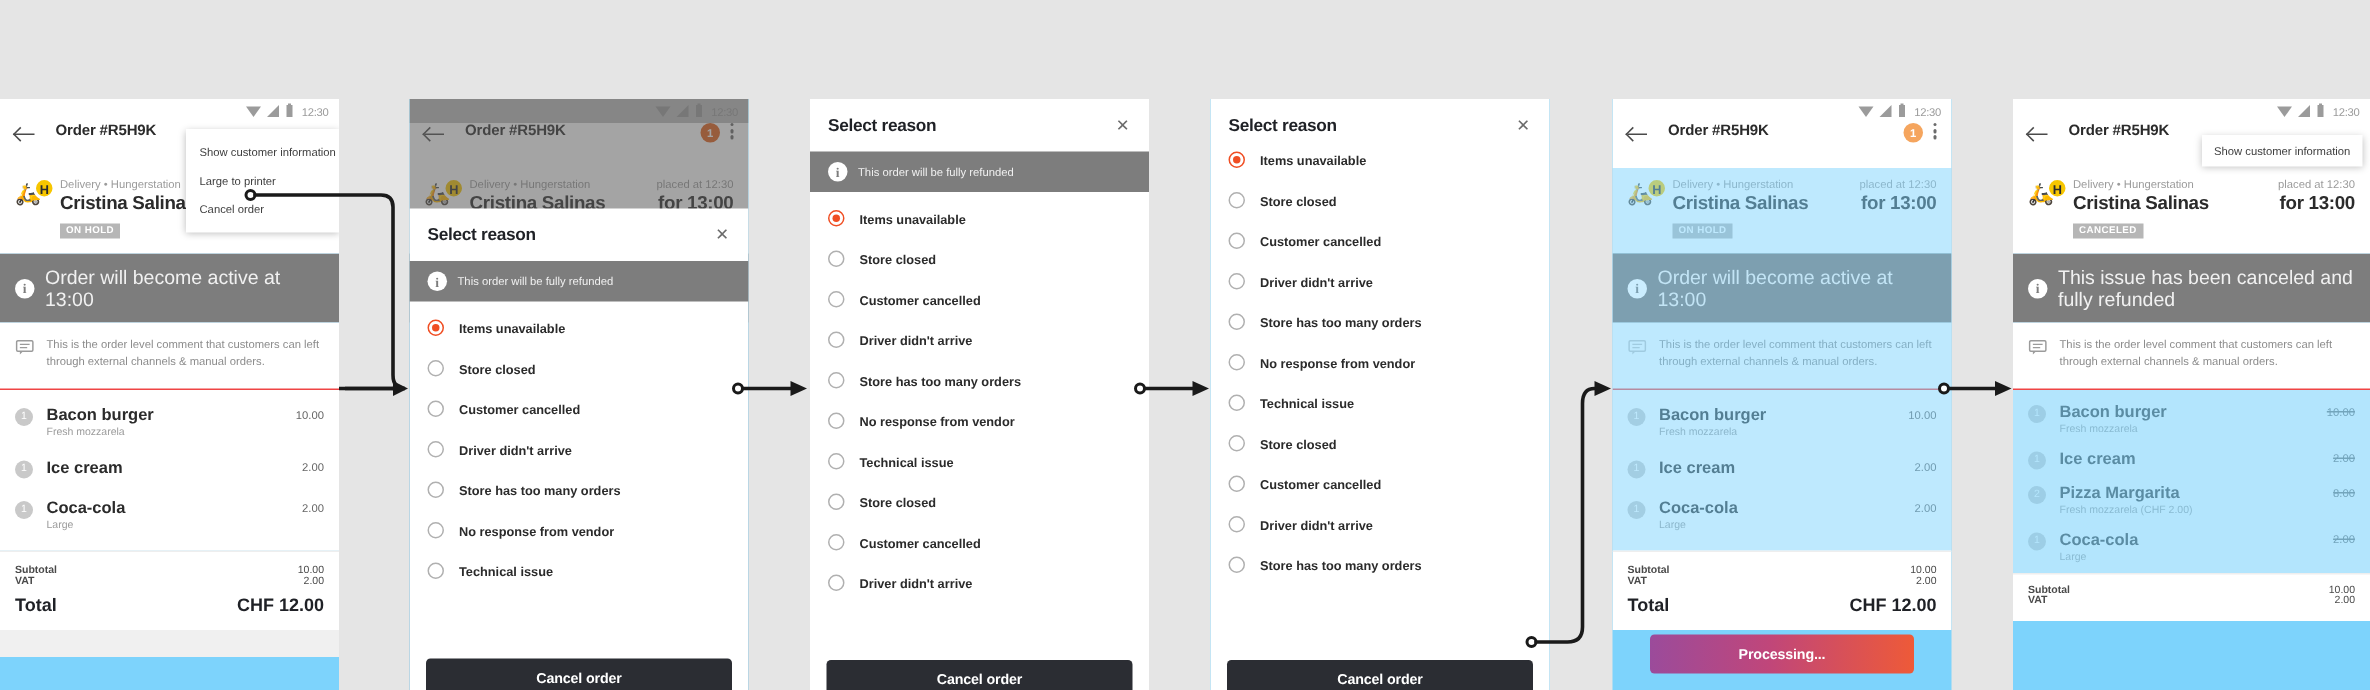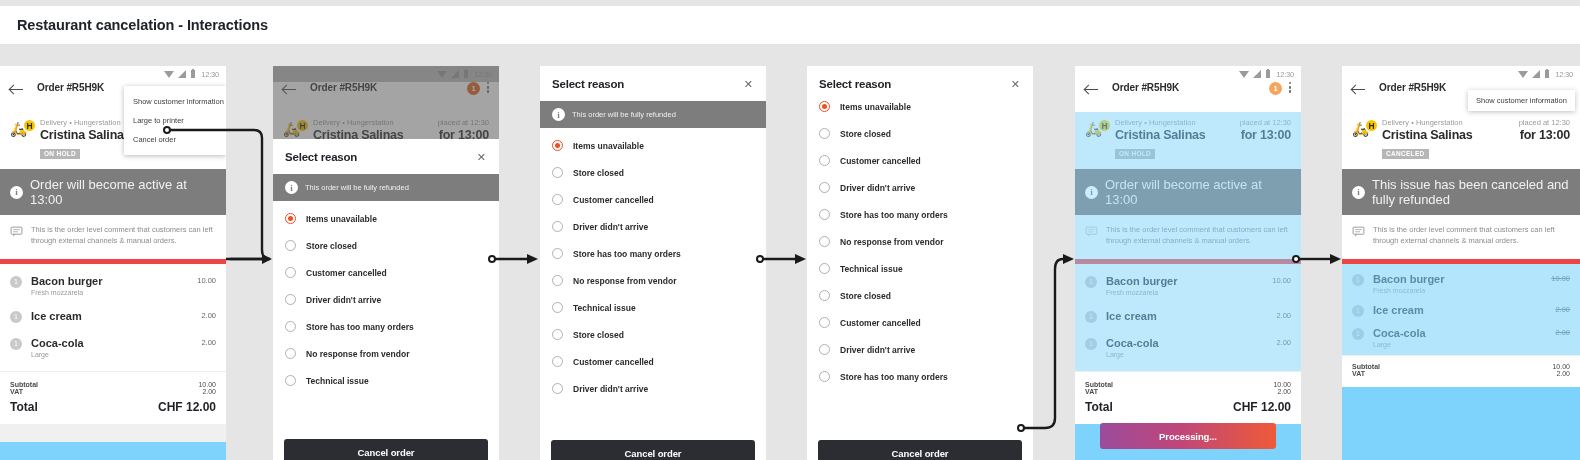--- a/index.html
+++ b/index.html
@@ -123,21 +123,21 @@
   .info-icon {
     width: 13px; height: 13px; border-radius: 50%; background: #fff; color: #7d7d7d;
     font-size: 9px; font-weight: bold; display: flex; align-items: center;
     justify-content: center; font-family: "Liberation Serif", serif; flex: 0 0 auto;
   }
   .infostrip .txt { font-size: 13px; }
 
   
   .comment {
     display: flex; gap: 8px; padding: 10px 10px 12px 10px; background: #fff;
-    border-bottom: 5px solid #ef4444;
+    border-bottom: 1px solid #ef4444;
   }
   .comment .cicon { flex: 0 0 auto; color: #9b9b9b; }
   .comment .ctxt { font-size: 7.5px; color: #8c8c8c; line-height: 1.45; }
 
   
   .items { background: #fff; padding: 4px 10px 6px 10px; }
   .item { display: flex; align-items: flex-start; padding: 7px 0 7px 0; }
   .qty {
     width: 12px; height: 12px; border-radius: 50%; background: #c9c9c9; color: #fff;
     font-size: 7px; display: flex; align-items: center; justify-content: center;
@@ -220,23 +220,20 @@
   .strike { text-decoration: line-through; }
 
   
   .connectors { position: absolute; inset: 0; pointer-events: none; z-index: 40; }
 </style>
 </head>
 <body>
 
 <div class="canvas">
 
-  <div class="titlebar">
-    <div class="title">Restaurant cancelation - Interactions</div>
-  </div>
 
   <div class="phone p1">
     <div class="statusbar">
       <span class="sb-ic sb-wifi"></span>
       <span class="sb-ic sb-sig"></span>
       <span class="sb-ic sb-bat"></span>
       <span class="clock">12:30</span>
     </div>
     <div class="appbar">
       <span class="backarrow"></span>
@@ -668,20 +665,28 @@
         <span class="price strike">10.00</span>
       </div>
       <div class="item" style="padding:5px 0">
         <span class="qty">1</span>
         <span class="body">
             <span class="nm" style="display:block">Ice cream</span>
           </span>
         <span class="price strike">2.00</span>
       </div>
       <div class="item" style="padding:5px 0">
+        <span class="qty">2</span>
+        <span class="body">
+          <span class="nm" style="display:block">Pizza Margarita</span>
+          <span class="sub" style="display:block">Fresh mozzarela (CHF 2.00)</span>
+        </span>
+        <span class="price strike">8.00</span>
+      </div>
+      <div class="item" style="padding:5px 0">
         <span class="qty">1</span>
         <span class="body">
           <span class="nm" style="display:block">Coca-cola</span>
           <span class="sub" style="display:block">Large</span>
         </span>
         <span class="price strike">2.00</span>
       </div>
     </div>
     <div class="totals" style="opacity:1; padding-top:7px">
       <div class="trow">

